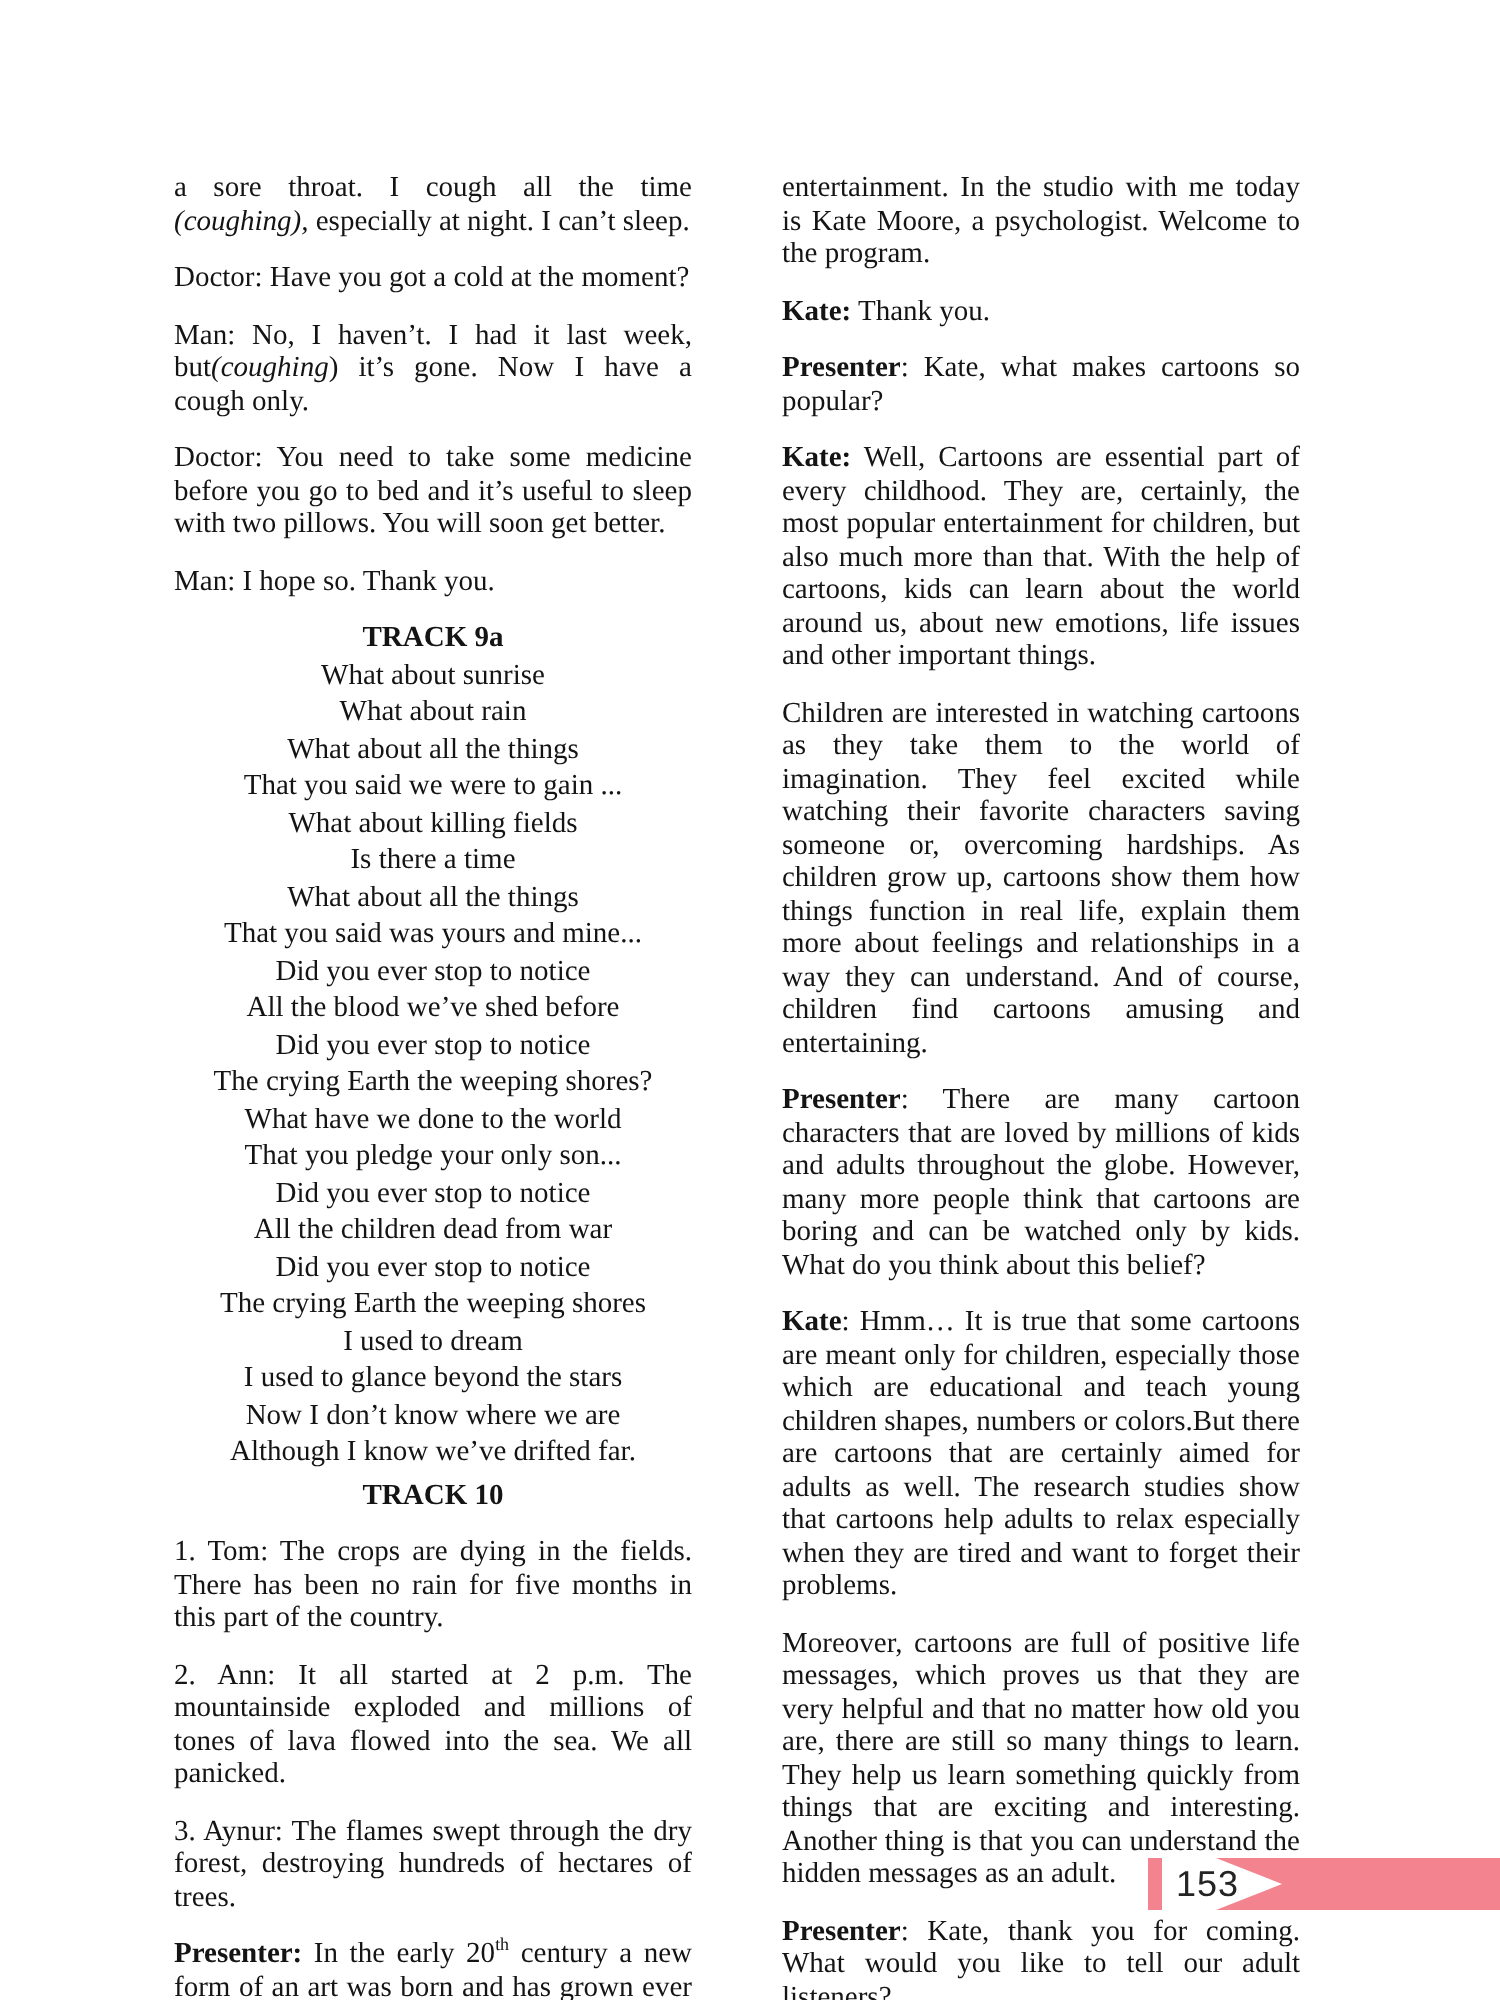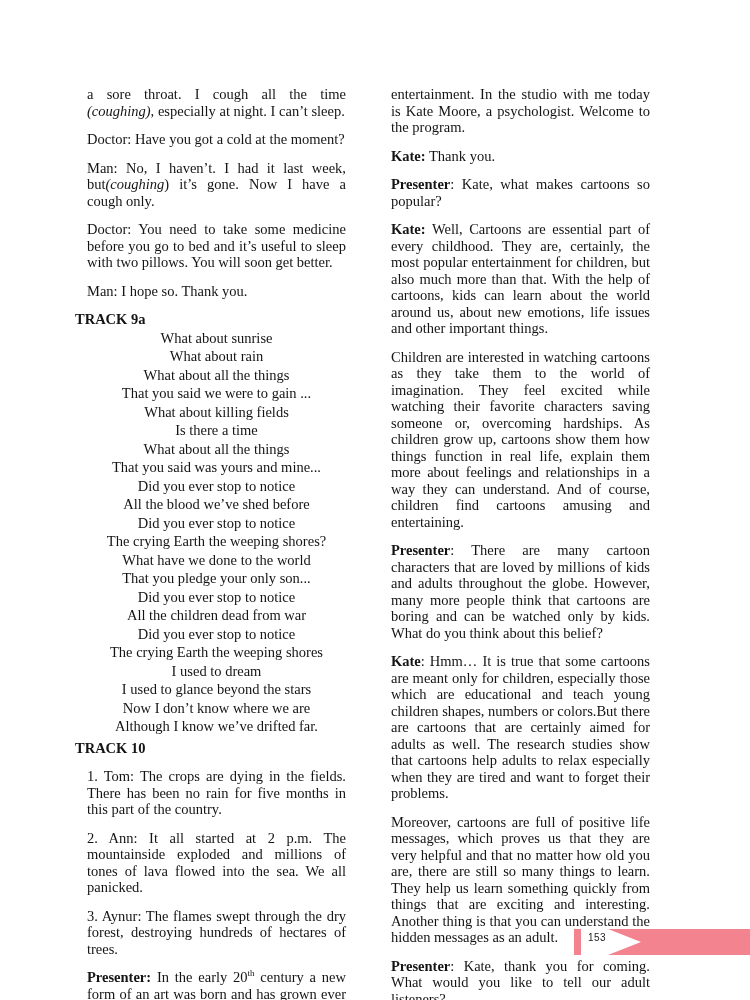--- a/index.html
+++ b/index.html
@@ -25,37 +25,37 @@
     width: 283px;
     font-size: 14.5px;
     line-height: 16.5px;
     text-align: justify;
   }
   .col .para { margin: 12px; }
   .col .line { margin: 2px; text-align: center; }
   .col .heading {
     margin: 5px 0 1px 0;
     font-weight: bold;
-    text-align: left;
+    text-align: center;
   }
   .b { font-weight: bold; }
   .i { font-style: italic; }
   sup { font-size: 0.62em; line-height: 0; }
   .footer-tick {
     position: absolute;
     left: 574px; top: 929px;
     width: 7px; height: 26px;
     background: var(--accent);
   }
   .page-num {
     position: absolute;
     left: 588px; top: 932px;
     width: 32px;
     font-family: "Liberation Sans", sans-serif;
-    font-size: 10px;
+    font-size: 18px;
     color: #242424;
     z-index: 2;
     letter-spacing: 0.5px;
   }
   .banner {
     position: absolute;
     left: 608px; top: 929px;
     width: 142px; height: 26px;
     background: var(--accent);
     z-index: 1;

